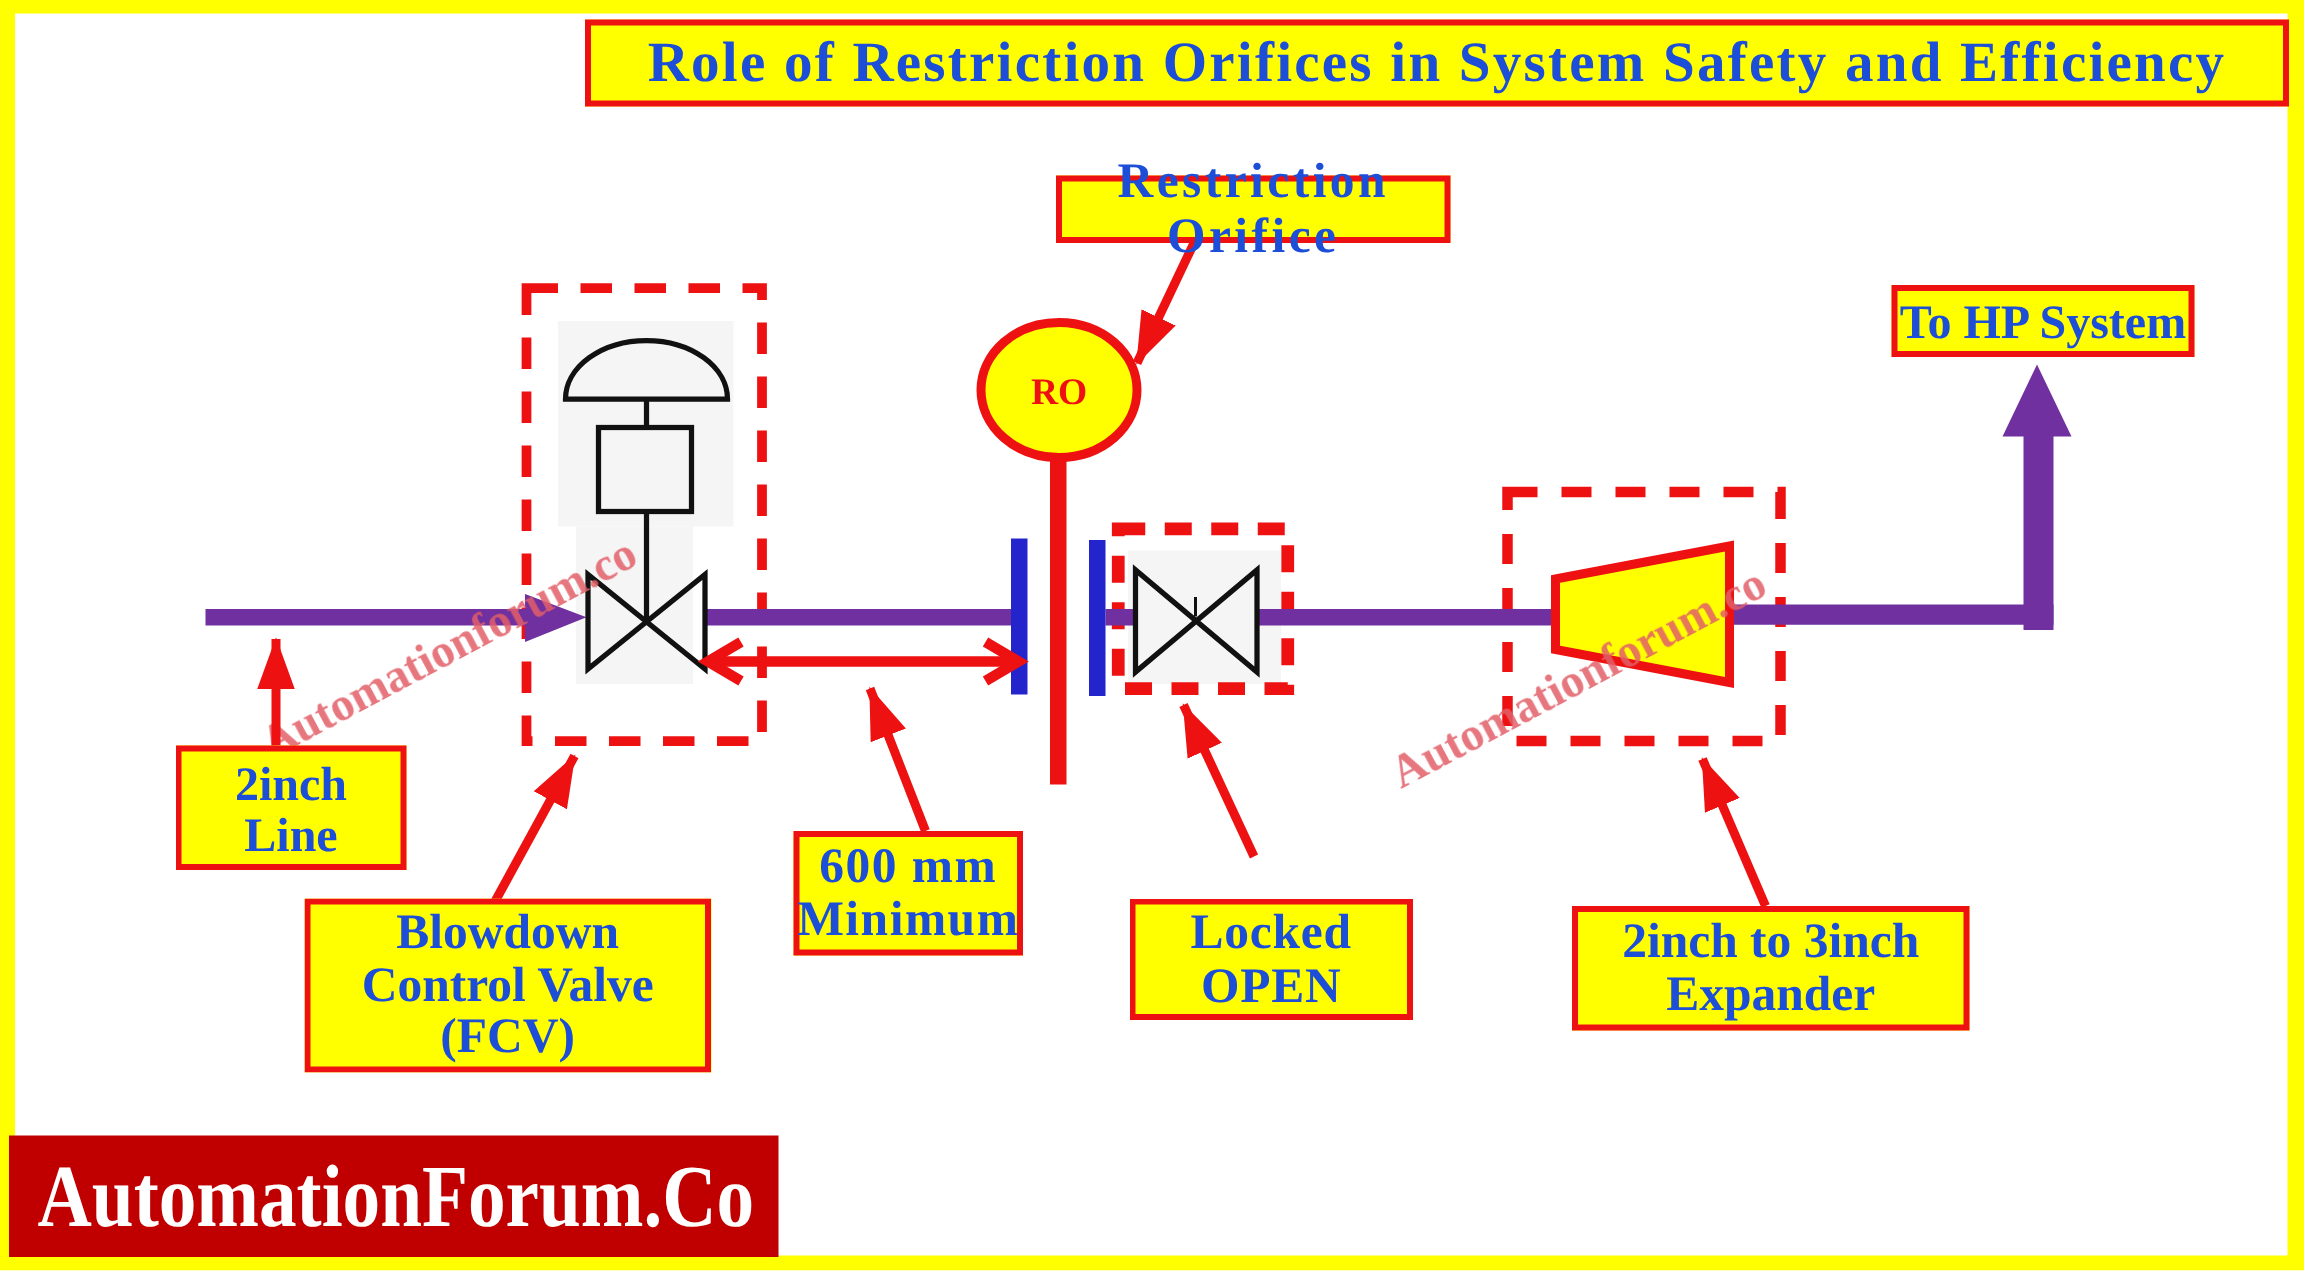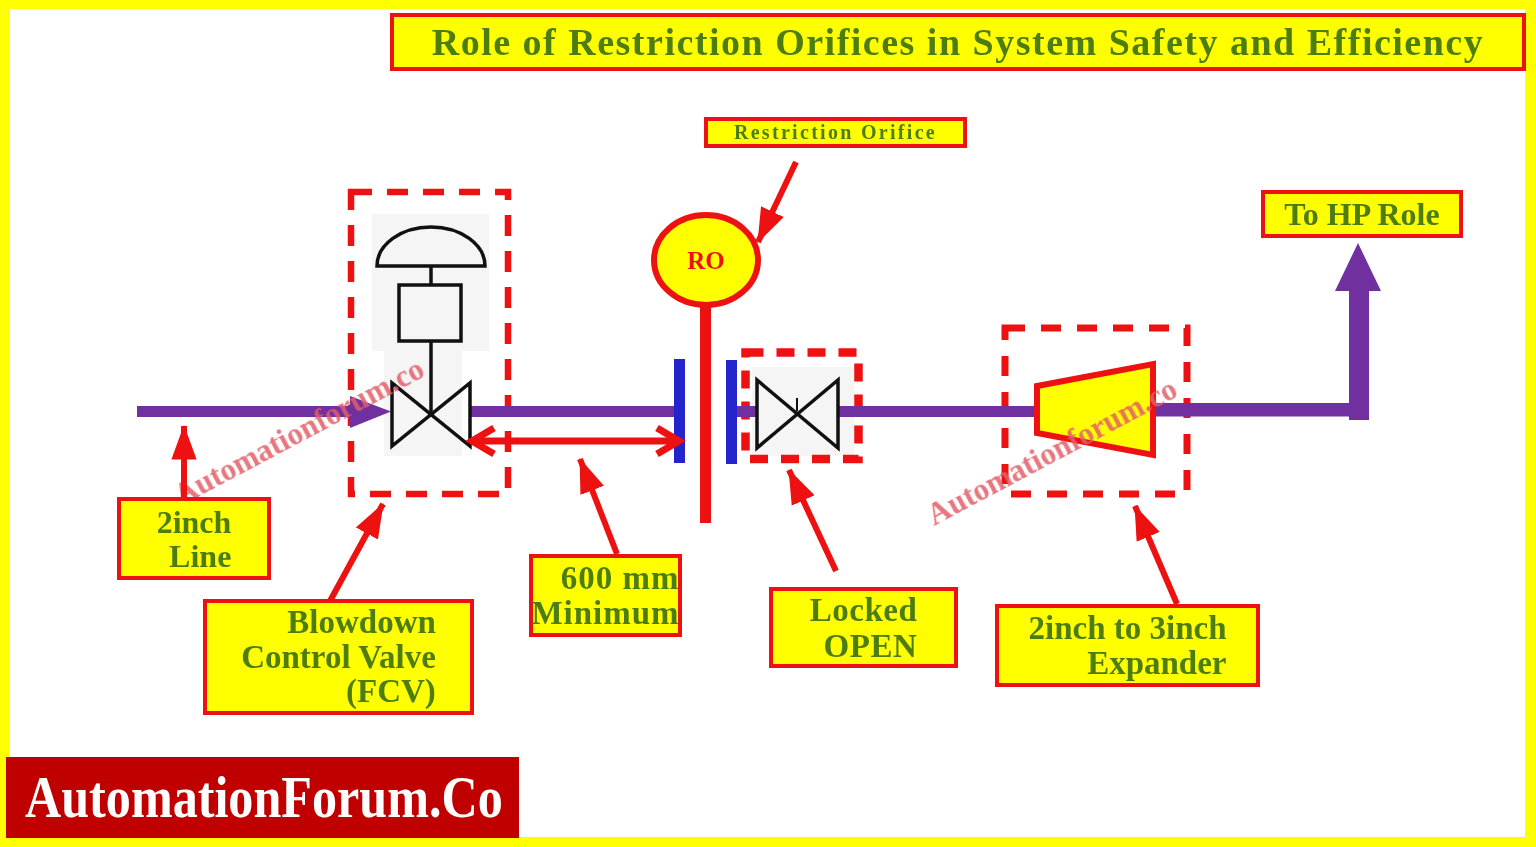--- a/index.html
+++ b/index.html
@@ -1,21 +1,21 @@
 <!DOCTYPE html>
 <html><head>
 <meta charset="utf-8">
 <style>
   html,body{margin:0;padding:0;}
   #page{position:relative;width:1536px;height:847px;background:#ffffff;overflow:hidden;
         font-family:"Liberation Serif", serif;}
   #frame{position:absolute;left:0;top:0;width:1536px;height:847px;box-sizing:border-box;
          border-style:solid;border-color:#ffff00;border-width:9px 11px 10px 10px;}
   .lbl{position:absolute;box-sizing:border-box;background:#ffff00;border:4.5px solid #ee1111;
-       color:#4d7c0f;font-weight:bold;text-align:right;display:flex;align-items:center;justify-content:center;}
+       color:#1d4ed8;font-weight:bold;text-align:center;display:flex;align-items:center;justify-content:center;}
   svg{position:absolute;left:0;top:0;}
 </style>
 </head>
 <body>
 <div id="page">
   <div id="frame"></div>
 
   <svg width="1536" height="847" viewBox="0 0 1536 847">
     <defs>
       <marker id="ah" markerWidth="6" markerHeight="4.6" refX="5.6" refY="2.3" orient="auto-start-reverse">
@@ -82,25 +82,25 @@
 
     <g stroke="#ee1111" stroke-width="7" fill="none">
       <line x1="472" y1="441" x2="679" y2="441"></line>
       <path d="M494,428 L472,441 L494,454"></path>
       <path d="M657,428 L679,441 L657,454"></path>
     </g>
   </svg>
 
   <div class="lbl" style="left:390px;top:13px;width:1136px;height:58px;font-size:38px;letter-spacing:1.5px;">Role of Restriction Orifices in System Safety and Efficiency</div>
 
-  <div class="lbl" style="left:704px;top:117px;width:263px;height:31px;font-size:20px;letter-spacing:2.3px;">Restriction Orifice</div>
-  <div class="lbl" style="left:1261px;top:190px;width:202px;height:48px;font-size:32px;">To HP Role</div>
+  <div class="lbl" style="left:704px;top:117px;width:263px;height:45px;font-size:33px;letter-spacing:2.3px;">Restriction Orifice</div>
+  <div class="lbl" style="left:1261px;top:190px;width:202px;height:48px;font-size:32px;">To HP System</div>
   <div class="lbl" style="left:117px;top:497px;width:154px;height:83px;font-size:32px;line-height:34px;">2inch<br>Line</div>
   <div class="lbl" style="left:203px;top:599px;width:271px;height:116px;font-size:33px;line-height:34.5px;">Blowdown<br>Control Valve<br>(FCV)</div>
   <div class="lbl" style="left:529px;top:554px;width:153px;height:83px;font-size:33px;line-height:35px;letter-spacing:1px;">600 mm<br>Minimum</div>
-  <div class="lbl" style="left:753px;top:587px;width:189px;height:81px;font-size:33px;line-height:36px;letter-spacing:0.5px;margin-left:16px;">Locked<br>OPEN</div>
-  <div class="lbl" style="left:995px;top:604px;width:265px;height:83px;font-size:33px;line-height:35px;">2inch to 3inch<br>Expander</div>
+  <div class="lbl" style="left:753px;top:599px;width:189px;height:81px;font-size:33px;line-height:36px;letter-spacing:0.5px;">Locked<br>OPEN</div>
+  <div class="lbl" style="left:1048px;top:604px;width:265px;height:83px;font-size:33px;line-height:35px;">2inch to 3inch<br>Expander</div>
 
   <div style="position:absolute;left:6px;top:757px;width:513px;height:81px;background:#c00000;color:#ffffff;
               font-weight:bold;font-size:59px;display:flex;align-items:center;padding-left:19px;box-sizing:border-box;">
     <span style="display:inline-block;transform:scaleX(0.85);transform-origin:left center;white-space:nowrap;">AutomationForum.Co</span>
   </div>
 </div>
 
 </body></html>

